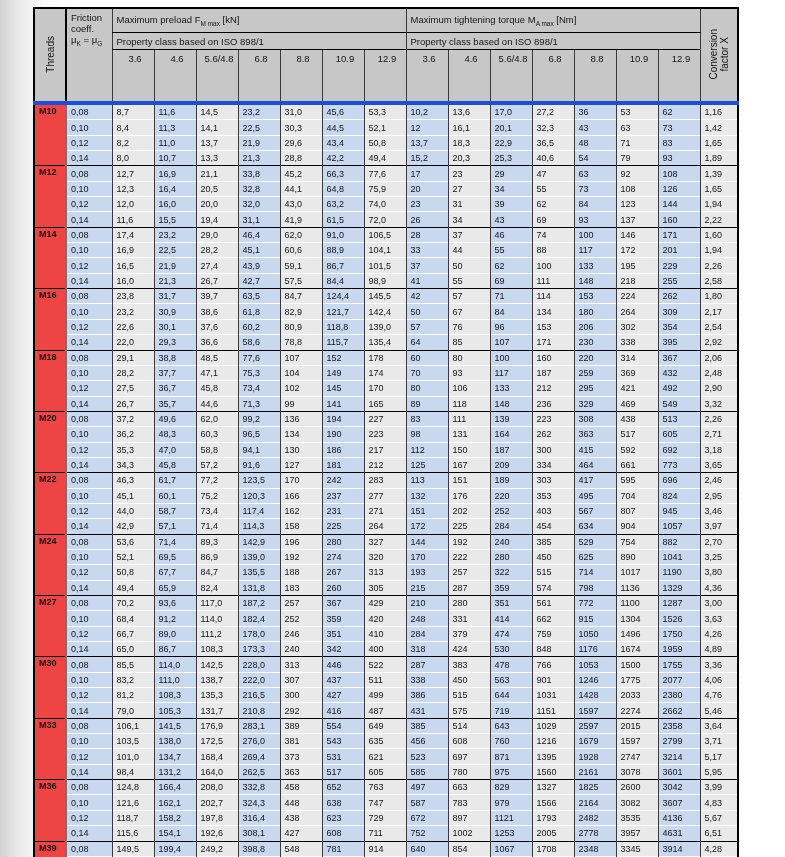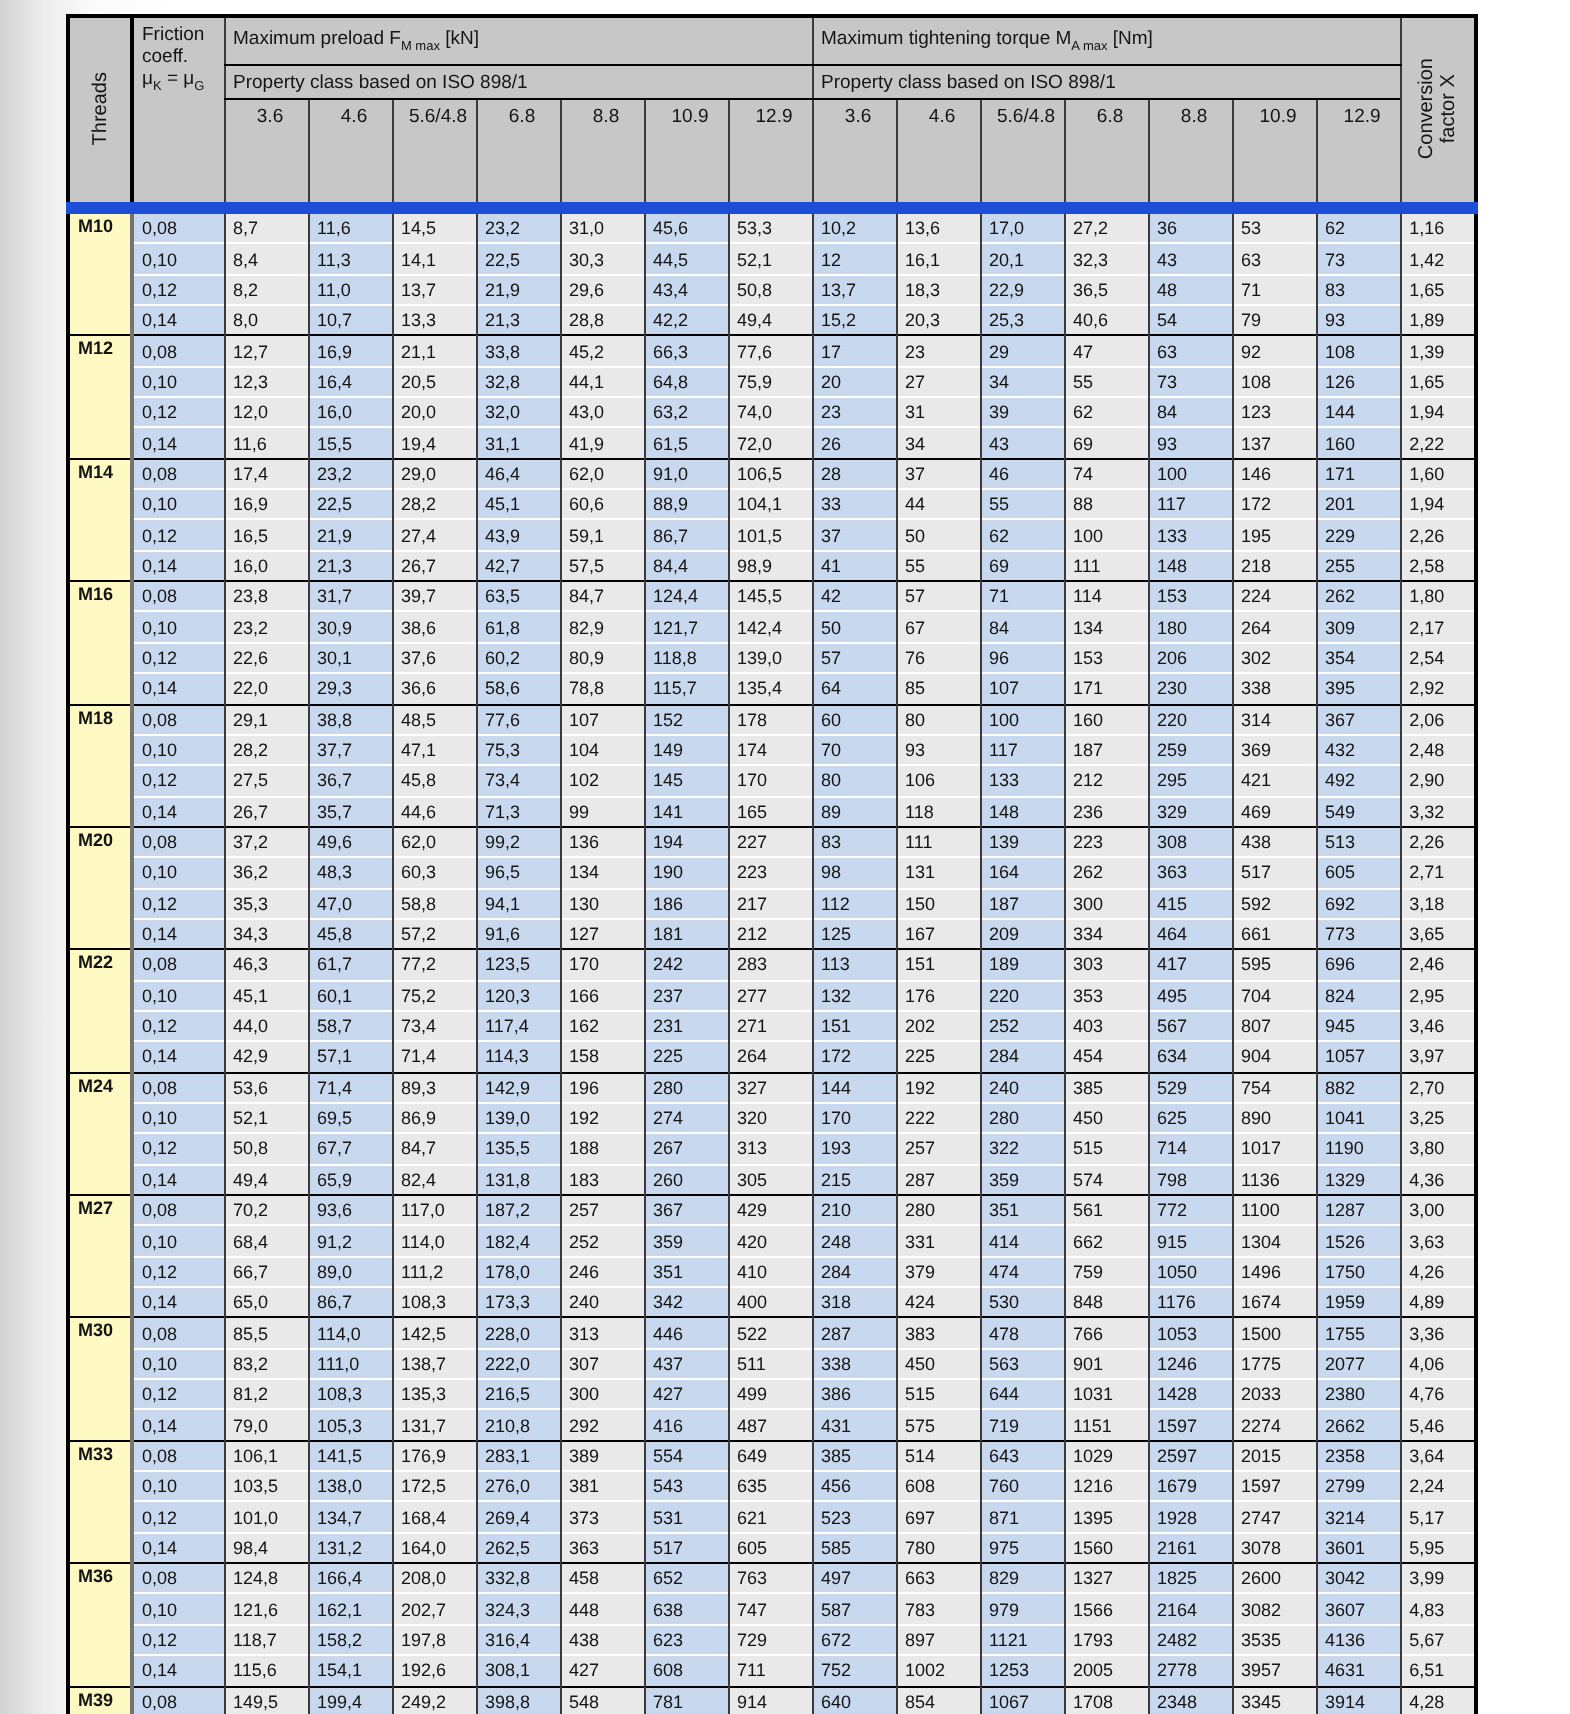--- a/index.html
+++ b/index.html
@@ -26,21 +26,21 @@
     padding: 0 0 0 4px;
     color: #141414;
     border-left: 1px solid #3a3a3a;
     overflow: hidden;
     white-space: nowrap;
   }
   thead th { background: #c7c7c7; }
   .hr1 th.h-title { height: 23px; border-bottom: 1px solid #000; font-size: 9.5px; }
   .hr2 th { height: 16px; border-bottom: 1px solid #000; font-size: 9.5px; }
   .hr3 th { height: 48px; vertical-align: top; padding-top: 3px; font-size: 9.5px; text-align: center; }
-  .hr3 th, .h-threads, .h-friction, .h-conv { border-bottom: 6px solid #1d4ed8; margin-left: 40px; }
+  .hr3 th, .h-threads, .h-friction, .h-conv { border-bottom: 4px solid #1d4ed8; margin-left: 40px; }
   .h-threads { text-align: center; padding: 0; vertical-align: middle; }
   .h-conv { text-align: center; padding: 0; vertical-align: middle; }
   .h-friction {
     white-space: normal;
     vertical-align: top;
     padding-top: 3px;
     font-size: 9.5px;
     border-left: 2px solid #000;
     line-height: 11px;
   }
@@ -51,21 +51,21 @@
     font-size: 10px;
     line-height: 11px;
     display: inline-block;
   }
   sub { font-size: 6.5px; vertical-align: sub; letter-spacing: 0; }
 
   tbody td { height: 14.35px; }
   tbody tr:not(.gstart) td { border-top: 1px solid rgba(255,255,255,0.92); }
   tbody tr.gstart td { border-top: 1.5px solid #000; }
   td.c-thread {
-    background: #fef9c3;
+    background: #ef4444;
     vertical-align: top;
     font-weight: bold;
     padding-top: 1px;
   }
   td.c-fr { border-left: 2px solid #737373; }
   .c-blue { background: #c8d8ee; }
   .c-gray { background: #e9e9e9; }
 </style>
 </head>
 <body>
@@ -890,21 +890,21 @@
           <td class="c-gray">381</td>
           <td class="c-blue">543</td>
           <td class="c-gray">635</td>
           <td class="c-blue">456</td>
           <td class="c-gray">608</td>
           <td class="c-blue">760</td>
           <td class="c-gray">1216</td>
           <td class="c-blue">1679</td>
           <td class="c-gray">1597</td>
           <td class="c-blue">2799</td>
-          <td class="c-gray">2,24</td>
+          <td class="c-gray">3,71</td>
         </tr>
         <tr>
           <td class="c-fr c-blue">0,12</td>
           <td class="c-gray">101,0</td>
           <td class="c-blue">134,7</td>
           <td class="c-gray">168,4</td>
           <td class="c-blue">269,4</td>
           <td class="c-gray">373</td>
           <td class="c-blue">531</td>
           <td class="c-gray">621</td>

